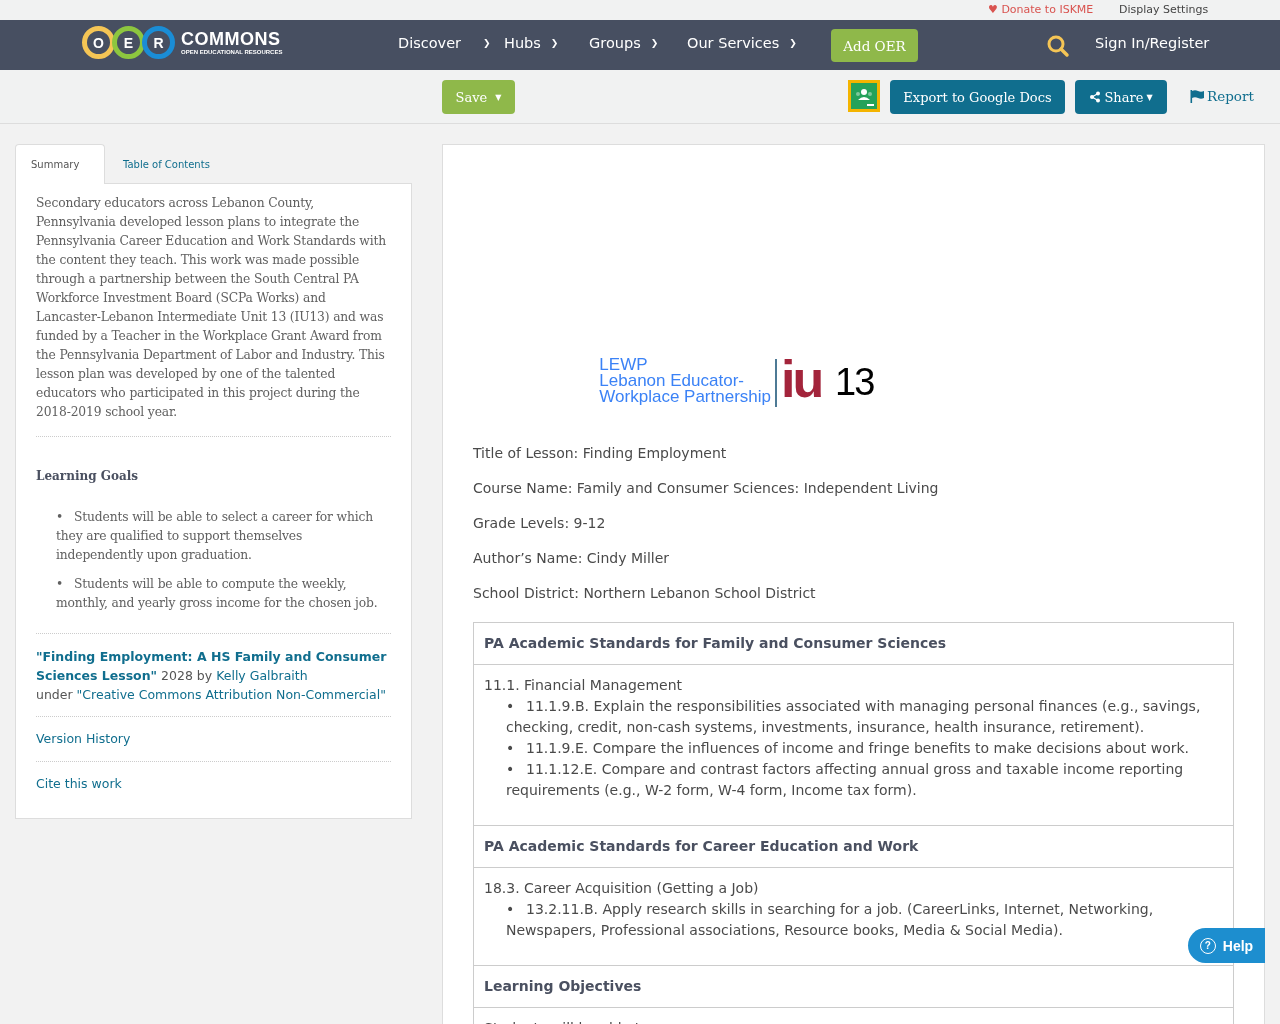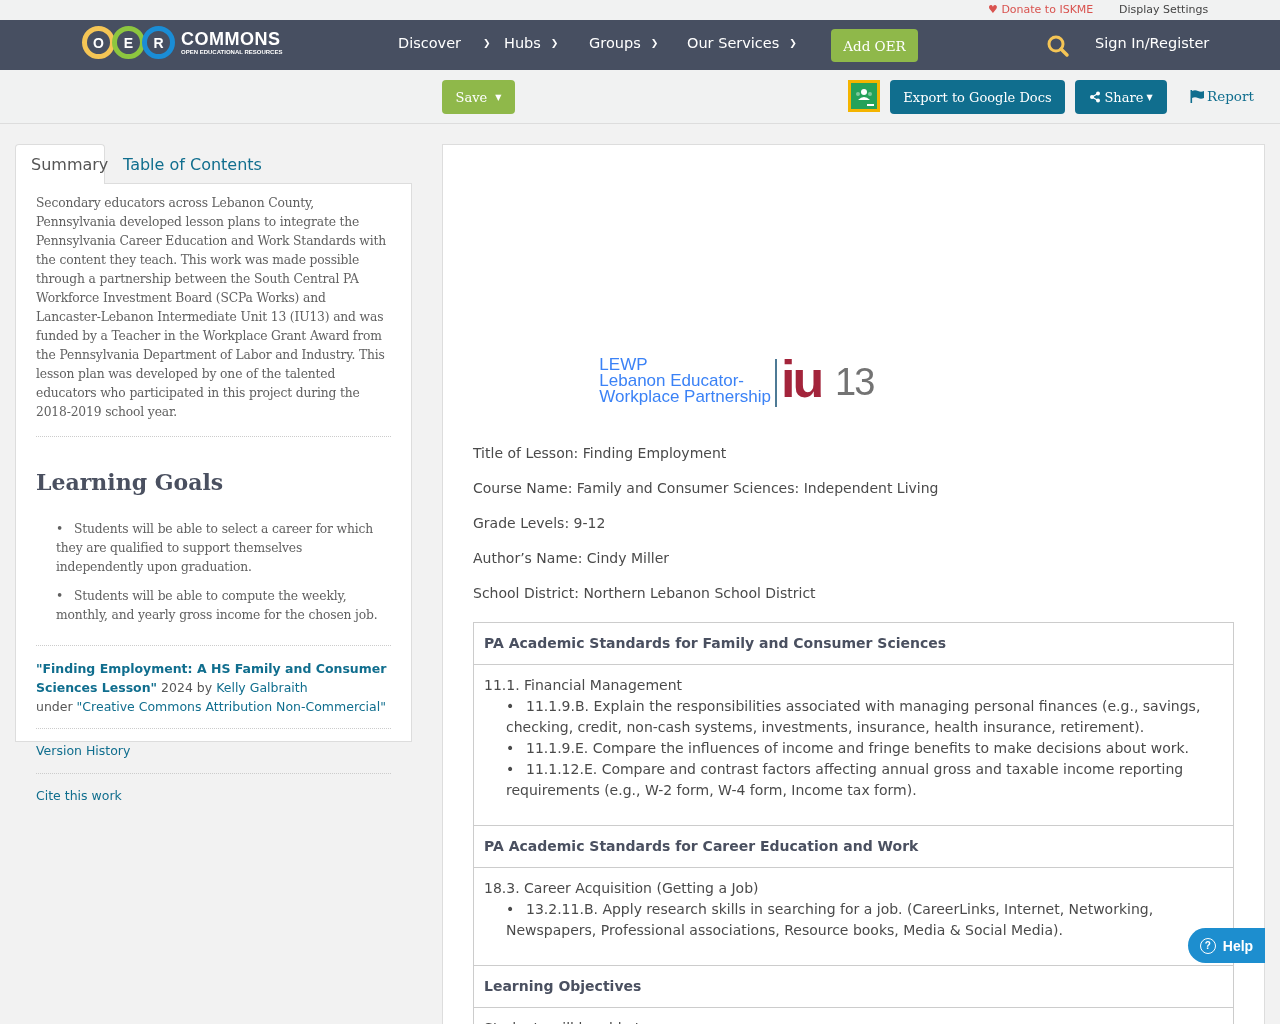--- a/index.html
+++ b/index.html
@@ -31,47 +31,47 @@
   .save-btn .caret { margin-left: 8px; font-size: 8px; }
   .gc-icon { position: absolute; left: 848px; top: 10px; width: 32px; height: 32px; background: #f4b400; padding: 3px; }
   .gc-icon .inner { width: 100%; height: 100%; background: #25a25a; position: relative; }
   .export-btn { position: absolute; left: 890px; top: 10px; width: 175px; height: 34px; background: #106e8e; color: #fff; border-radius: 4px; font-family: "DejaVu Serif", serif; font-size: 13px; display: flex; align-items: center; justify-content: center; }
   .share-btn { position: absolute; left: 1075px; top: 10px; width: 92px; height: 34px; background: #106e8e; color: #fff; border-radius: 4px; font-family: "DejaVu Serif", serif; font-size: 13px; display: flex; align-items: center; justify-content: center; }
   .share-btn .caret { margin-left: 3px; font-size: 8px; }
   .report-link { position: absolute; left: 1190px; top: 18px; color: #106e8e; font-family: "DejaVu Serif", serif; font-size: 13.5px; display: flex; align-items: center; }
 
   .sidebar { position: absolute; left: 15px; top: 144px; width: 397px; }
   .tabs { height: 40px; position: relative; }
-  .tab { position: absolute; top: 0; height: 40px; font-size: 16px; display: flex; align-items: center; padding: 0 15px; }
+  .tab { position: absolute; top: 0; height: 40px; font-size: 10px; display: flex; align-items: center; padding: 0 15px; }
   .tab.active { left: 0; width: 90px; background: #fff; border: 1px solid #ddd; border-bottom: none; border-radius: 4px 4px 0 0; color: #555; z-index: 2; height: 40px; }
   .tab.inactive { left: 93px; color: #106e8e; }
-  .side-panel { background: #fff; border: 1px solid #ddd; margin-top: -1px; padding: 10px 20px 20px 20px; height: 559px; }
+  .side-panel { background: #fff; border: 1px solid #ddd; margin-top: -1px; padding: 10px 20px 20px 20px; height: 636px; }
   .summary { font-family: "DejaVu Serif", serif; font-size: 12.3px; line-height: 19px; color: #606060; padding-bottom: 14px; border-bottom: 1px dotted #ccc; letter-spacing: -0.15px; }
-  .lg-title { font-family: "DejaVu Serif", serif; font-size: 22px; color: #4a5060; margin-top: 32px; }
+  .lg-title { font-family: "DejaVu Serif", serif; font-size: 12px; color: #4a5060; margin-top: 32px; }
   .goals { list-style: none; margin-top: 25px; padding-left: 20px; font-family: "DejaVu Serif", serif; font-size: 12.3px; line-height: 19px; color: #606060; letter-spacing: -0.15px; }
   .goals li { margin-bottom: 10px; }
   .goals li .dot { display: inline-block; width: 18px; }
   .attrib { border-top: 1px dotted #ccc; margin-top: 20px; padding-top: 13px; padding-bottom: 12px; font-size: 12.5px; line-height: 19px; color: #555; }
   .attrib .title-link { color: #106e8e; font-weight: bold; }
   .attrib a { color: #106e8e; text-decoration: none; }
   .side-link-row { border-top: 1px dotted #ccc; padding: 14px 0 15px 0; font-size: 12.5px; }
   .side-link-row a { color: #106e8e; text-decoration: none; }
 
   .main { position: absolute; left: 442px; top: 144px; width: 823px; height: 900px; background: #fff; border: 1px solid #ddd; }
   .main-head { height: 150px; border-bottom: 1px solid #ddd; padding: 30px 30px 0 30px; }
   .page-title { font-family: "DejaVu Serif", serif; font-weight: bold; font-size: 27px; line-height: 31px; color: #111; letter-spacing: -0.3px; }
   .meta { margin-top: 6px; font-size: 13.5px; font-style: italic; color: #999; }
   .meta b { color: #888; }
   .meta a { color: #106e8e; text-decoration: none; }
 
   .partner-logo { position: absolute; left: 155px; top: 210px; width: 285px; height: 60px; }
   .partner-logo .txt { position: absolute; right: 112px; top: 2px; text-align: left; color: #3b82f6; font-family: "Liberation Sans", sans-serif; font-size: 17px; line-height: 16px; }
   .partner-logo .bar { position: absolute; left: 177px; top: 4px; width: 2px; height: 48px; background: #4d7a95; }
   .partner-logo .iu { position: absolute; left: 183px; top: -6px; color: #a3243b; font-family: "Liberation Sans", sans-serif; font-weight: bold; font-size: 52px; letter-spacing: -3px; }
-  .partner-logo .n13 { position: absolute; left: 237px; top: 6px; color: #737373; font-family: "Liberation Sans", sans-serif; font-size: 38px; letter-spacing: -2px; }
+  .partner-logo .n13 { position: absolute; left: 237px; top: 6px; color: #000000; font-family: "Liberation Sans", sans-serif; font-size: 38px; letter-spacing: -2px; }
 
   .body-lines { position: absolute; left: 30px; top: 300px; font-size: 14px; color: #4a4a4a; }
   .body-lines p { height: 35px; }
 
   .std-table { position: absolute; left: 30px; top: 477px; width: 761px; border: 1px solid #ccc; font-size: 14px; color: #4a4a4a; }
   .std-table .th { height: 42px; border-bottom: 1px solid #ccc; padding: 12px 10px; font-weight: bold; color: #4a5060; }
   .std-table .td { border-bottom: 1px solid #ccc; padding: 10px 10px 0 10px; line-height: 21px; }
   .std-table .td ul { list-style: none; padding-left: 22px; }
   .std-table .td ul li .dot { display: inline-block; width: 20px; }
 
@@ -171,21 +171,21 @@
     <div class="tab inactive">Table of Contents</div>
   </div>
   <div class="side-panel">
     <p class="summary">Secondary educators across Lebanon County, Pennsylvania developed lesson plans to integrate the Pennsylvania Career Education and Work Standards with the content they teach. This work was made possible through a partnership between the South Central PA Workforce Investment Board (SCPa Works) and Lancaster-Lebanon Intermediate Unit 13 (IU13) and was funded by a Teacher in the Workplace Grant Award from the Pennsylvania Department of Labor and Industry. This lesson plan was developed by one of the talented educators who participated in this project during the 2018-2019 school year.</p>
     <h3 class="lg-title">Learning Goals</h3>
     <ul class="goals">
       <li><span class="dot">•</span><span>Students will be able to select a career for which they are qualified to support themselves independently upon graduation.</span></li>
       <li><span class="dot">•</span><span>Students will be able to compute the weekly, monthly, and yearly gross income for the chosen job.</span></li>
     </ul>
     <div class="attrib">
-      <a class="title-link">"Finding Employment: A HS Family and Consumer Sciences Lesson"</a><span> 2024 by </span><a>Kelly Galbraith</a><br>
+      <a class="title-link">"Finding Employment: A HS Family and Consumer Sciences Lesson"</a><span> 2028 by </span><a>Kelly Galbraith</a><br>
       <span>under </span><a>"Creative Commons Attribution Non-Commercial"</a>
     </div>
     <div class="side-link-row">
       <a>Version History</a>
     </div>
     <div class="side-link-row">
       <a>Cite this work</a>
     </div>
   </div>
 </div>

